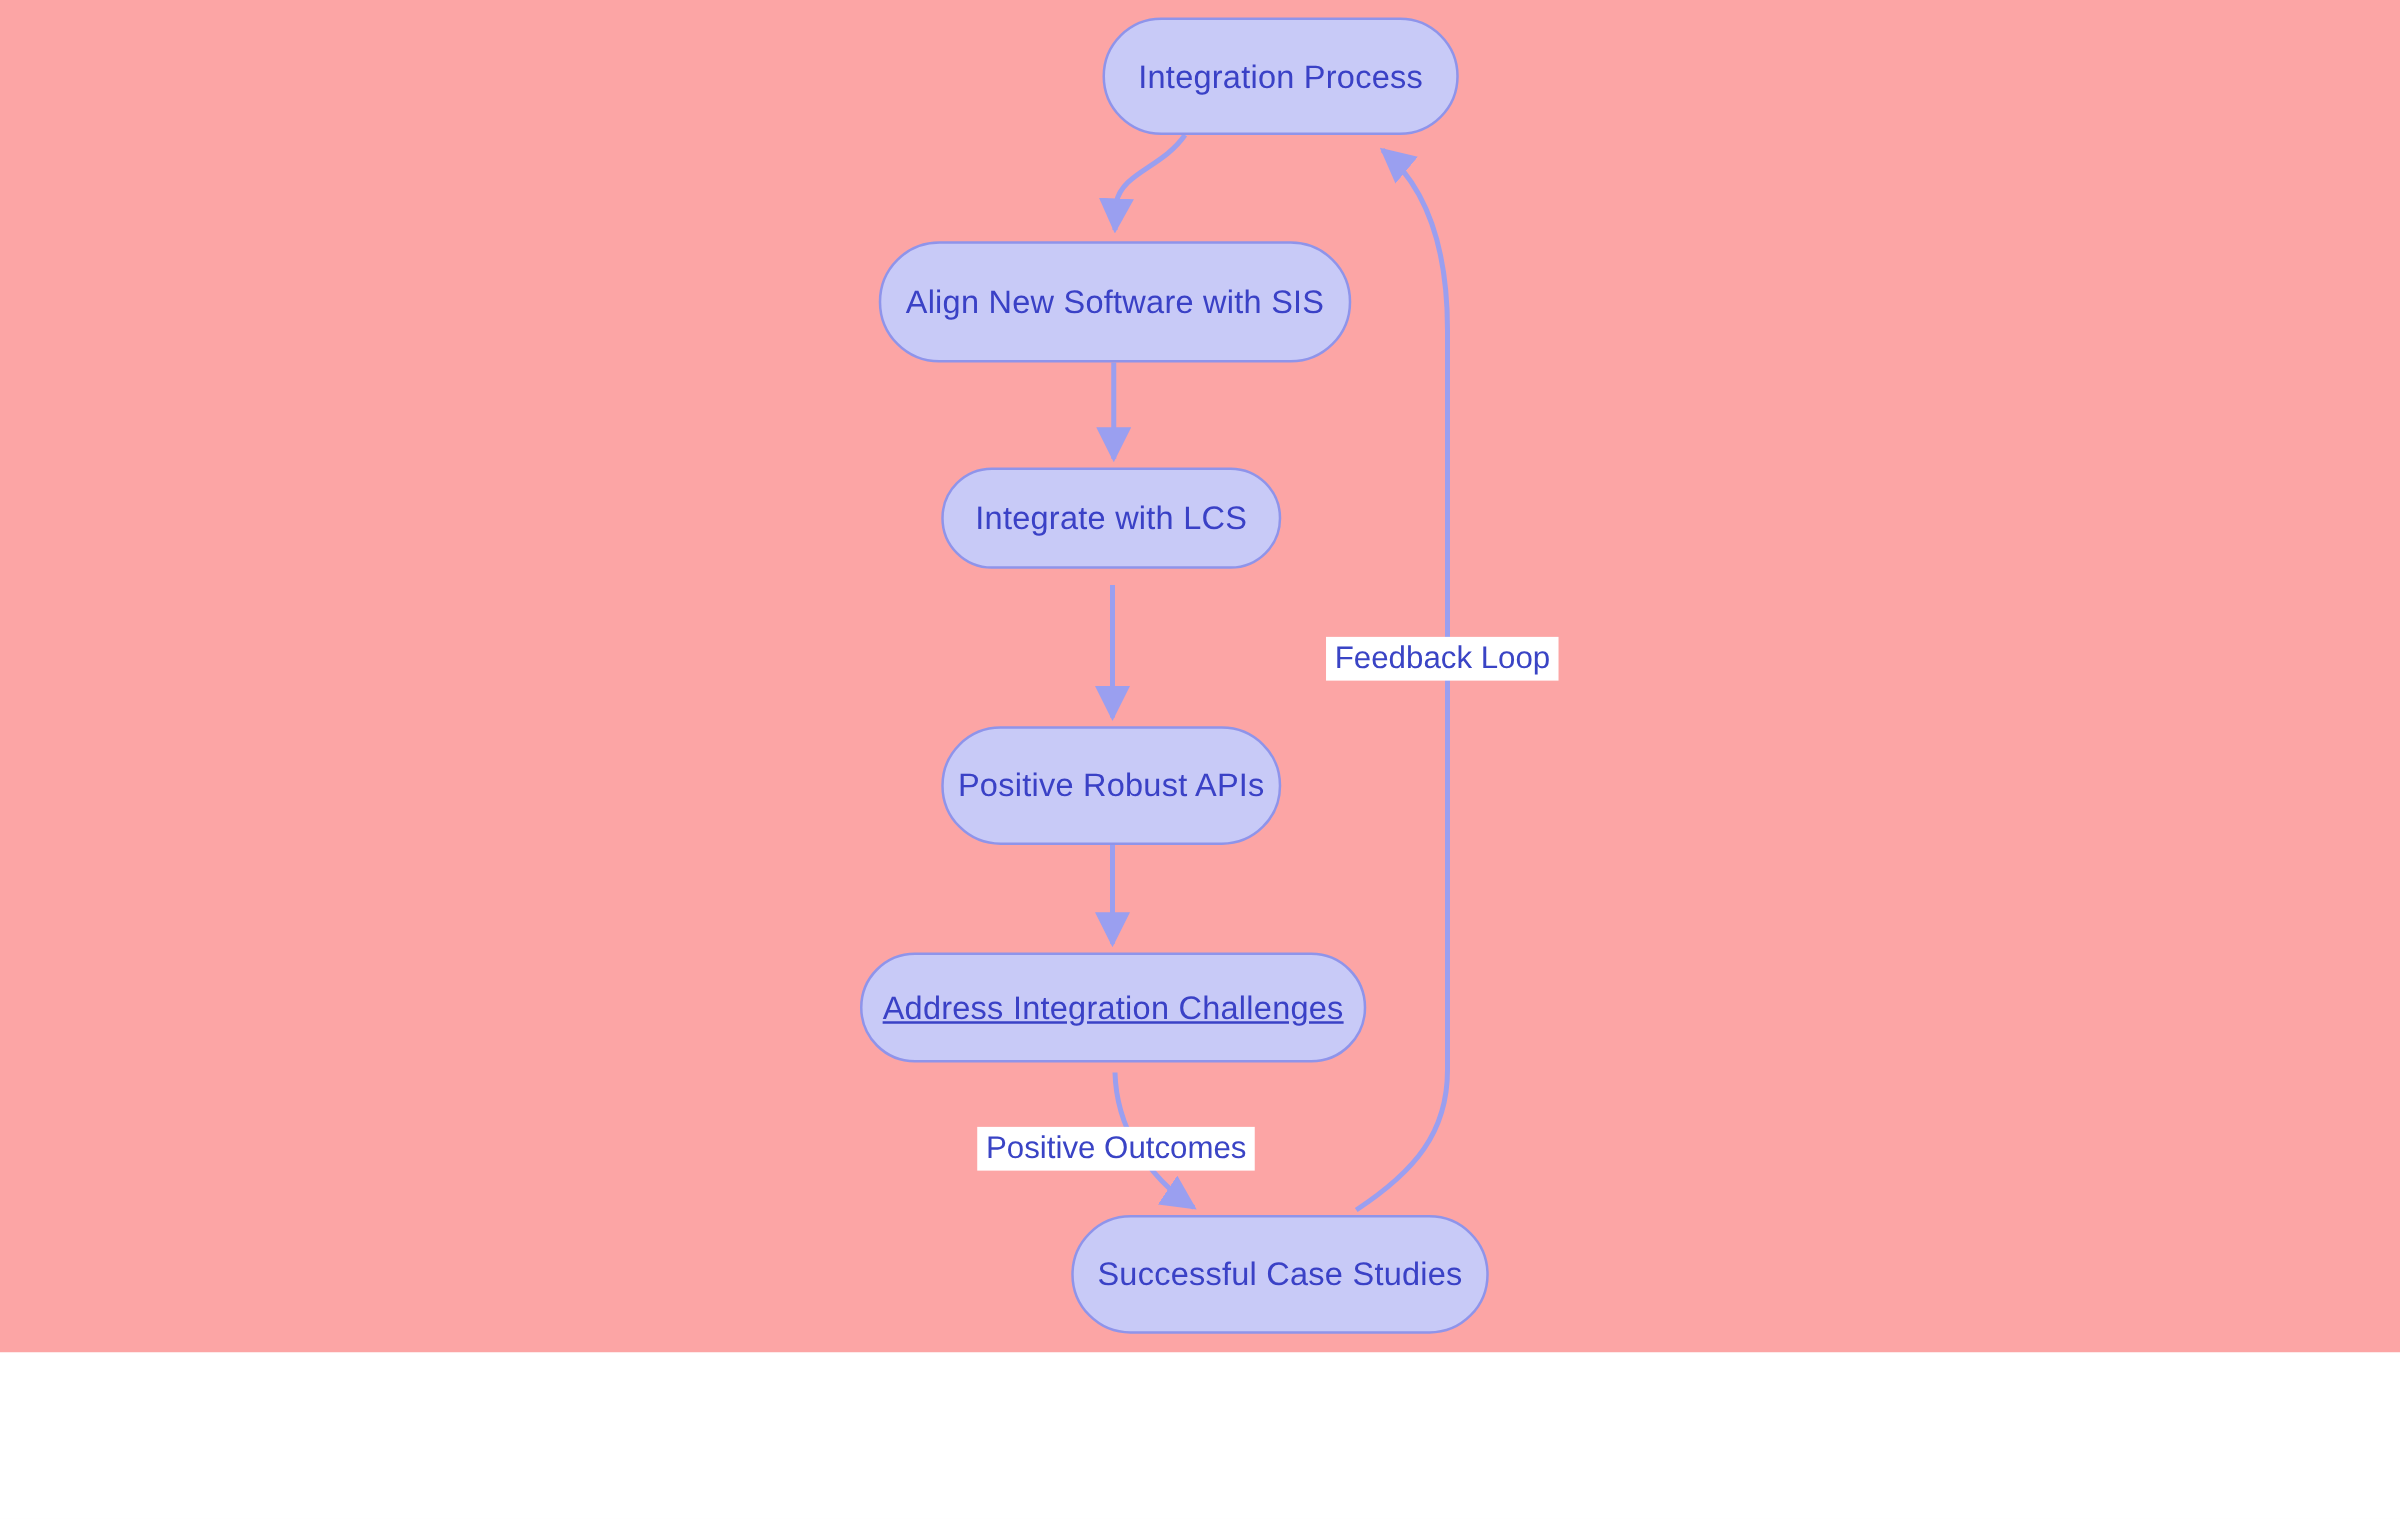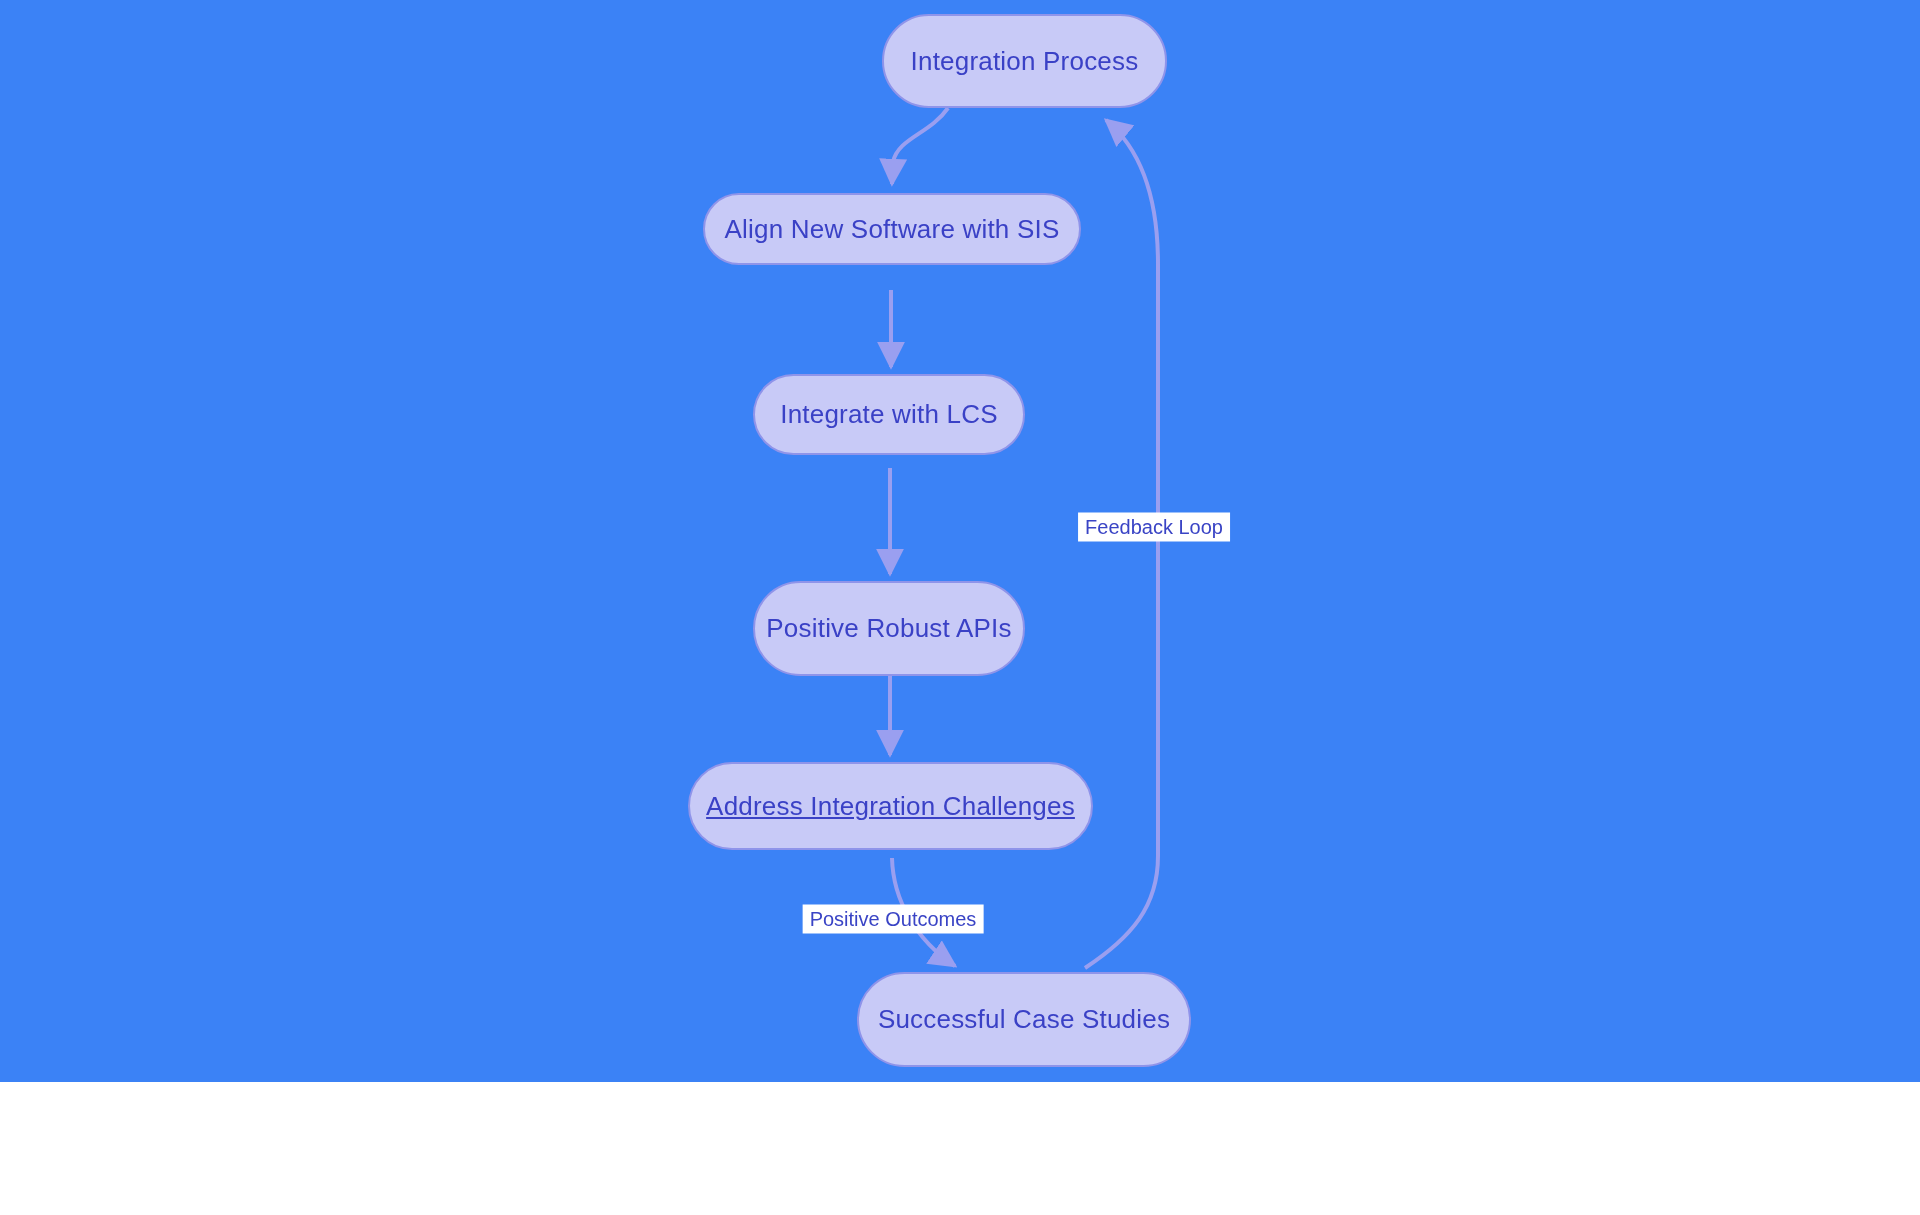--- a/index.html
+++ b/index.html
@@ -9,52 +9,52 @@
   .screen {
     position: absolute; left: 0; top: 0;
     width: 1920px; height: 1215px;
     background: #ffffff;
     overflow: hidden;
   }
 
   .diagram-canvas {
     position: absolute; left: 0; top: 0;
     width: 1920px; height: 1082px;
-    background: #3b82f6;
+    background: #fca5a5;
   }
 
   .edges-svg { position: absolute; left: 0; top: 0; width: 1920px; height: 1082px; }
 
   .edge { fill: none; stroke: #9a9ff0; stroke-width: 4; }
 
   .node {
     position: absolute;
     background: #c8caf7;
     border: 2px solid #8f94ea;
     border-radius: 50px;
     display: flex; align-items: center; justify-content: center;
     color: #3a41c6;
     font-size: 26px;
     letter-spacing: 0.2px;
     white-space: nowrap;
   }
 
   .node-1 { left: 882px;  top: 14px;  width: 285px; height: 94px; }
-  .node-2 { left: 703px;  top: 193px; width: 378px; height: 72px; }
+  .node-2 { left: 703px;  top: 193px; width: 378px; height: 97px; }
   .node-3 { left: 753px;  top: 374px; width: 272px; height: 81px; }
   .node-4 { left: 753px;  top: 581px; width: 272px; height: 95px; }
   .node-5 { left: 688px;  top: 762px; width: 405px; height: 88px; text-decoration: underline; }
   .node-6 { left: 857px;  top: 972px; width: 334px; height: 95px; text-align: right; }
 
   .edge-label {
     position: absolute;
     transform: translate(-50%, -50%);
     background: #ffffff;
     color: #3a44c5;
-    font-size: 20px;
+    font-size: 25px;
     padding: 3px 7px;
     white-space: nowrap;
   }
   .edge-label-feedback { left: 1154px; top: 527px; }
   .edge-label-positive { left: 893px;  top: 919px; text-align: center; }
 
   .footer {
     position: absolute; left: 0; top: 1082px;
     width: 1920px; height: 133px;
     background: #ffffff;

